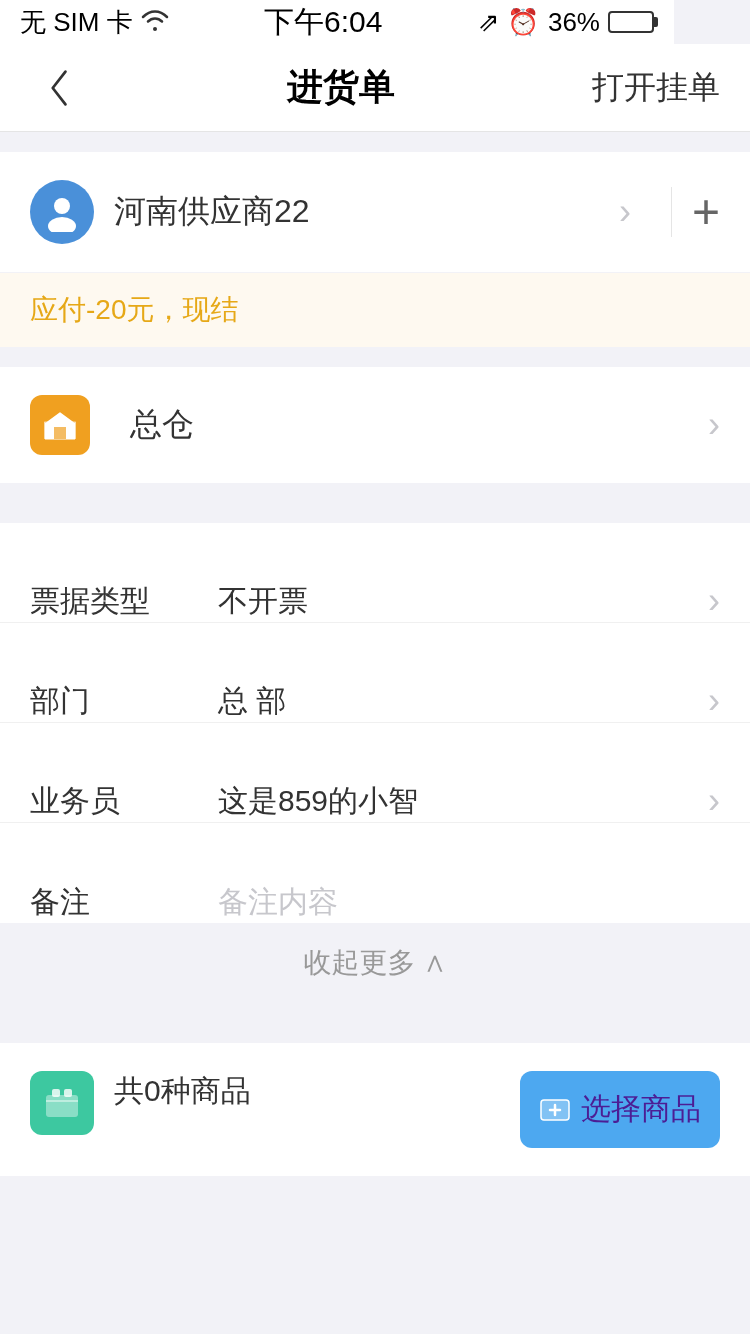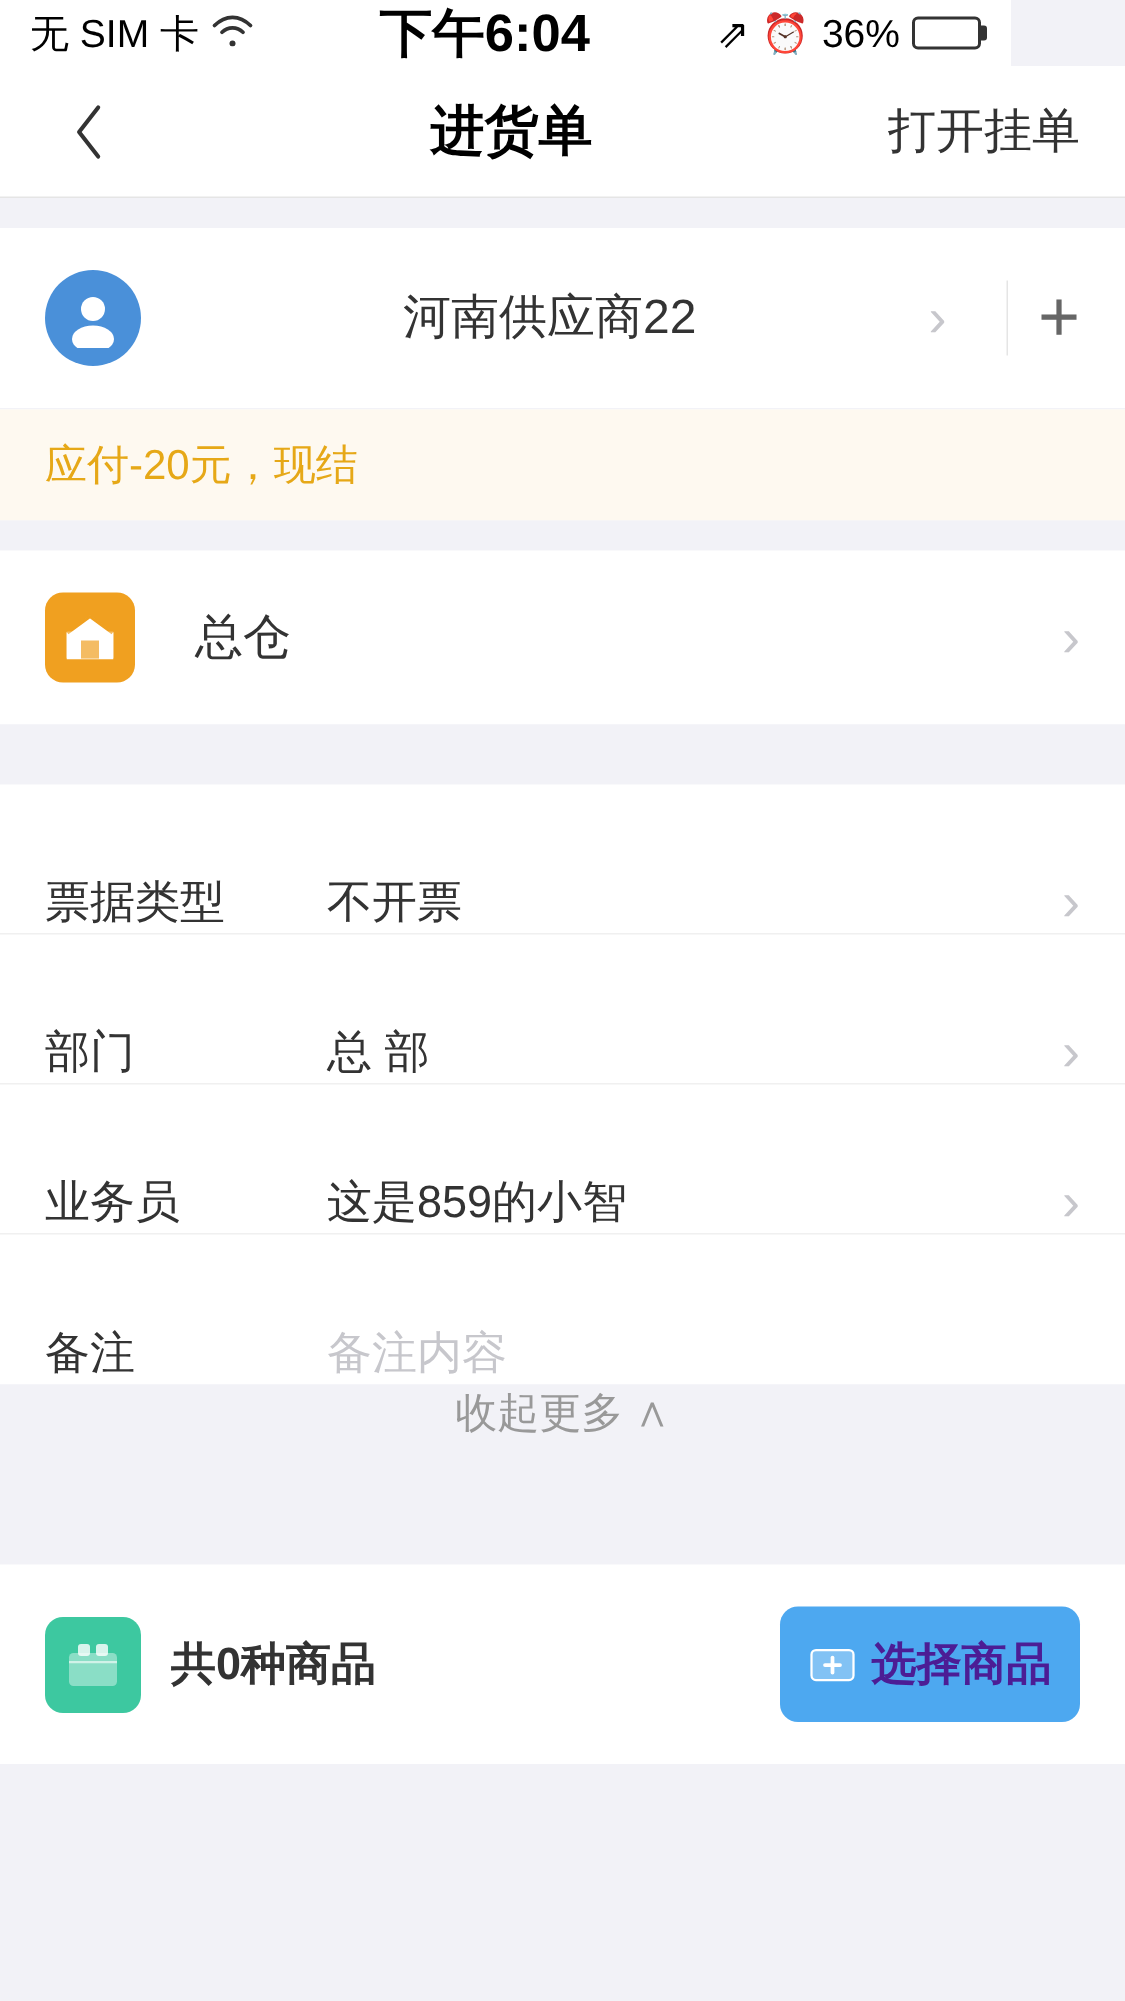--- a/index.html
+++ b/index.html
@@ -24,22 +24,22 @@
       font-size: 28px;
       font-weight: 500;
     }
     .status-left {
       display: flex;
       align-items: center;
       gap: 8px;
       font-size: 26px;
     }
     .status-center {
-      font-size: 35px;
-      font-weight: 700;
+      font-size: 30px;
+      font-weight: 400;
     }
     .status-right {
       display: flex;
       align-items: center;
       gap: 8px;
       font-size: 26px;
     }
     .battery {
       display: inline-block;
       width: 46px;
@@ -133,21 +133,20 @@
     }
     .supplier-avatar svg {
       width: 40px;
       height: 40px;
       fill: #fff;
     }
     .supplier-name {
       flex: 1;
       font-size: 32px;
       color: #333;
-      text-align: center;
     }
     .supplier-arrow {
       color: #c7c7cc;
       font-size: 32px;
       margin-right: 20px;
     }
     .supplier-add {
       font-size: 48px;
       color: #666;
       line-height: 1;
@@ -235,38 +234,36 @@
     .form-arrow {
       color: #c7c7cc;
       font-size: 32px;
     }
 
     
     .collapse-row {
       background: #f2f2f7;
       height: 80px;
       display: flex;
-      align-items: flex-start;
+      align-items: center;
       justify-content: center;
       cursor: pointer;
     }
     .collapse-text {
       font-size: 28px;
       color: #999;
     }
 
     
     .bottom-section {
       background: #fff;
       margin-top: 20px;
       display: flex;
-      align-items: center;
       padding: 28px 30px;
       gap: 20px;
-      font-weight: bold;
     }
     .product-icon {
       width: 64px;
       height: 64px;
       border-radius: 12px;
       background: #3dc8a0;
       display: flex;
       align-items: center;
       justify-content: center;
     }

